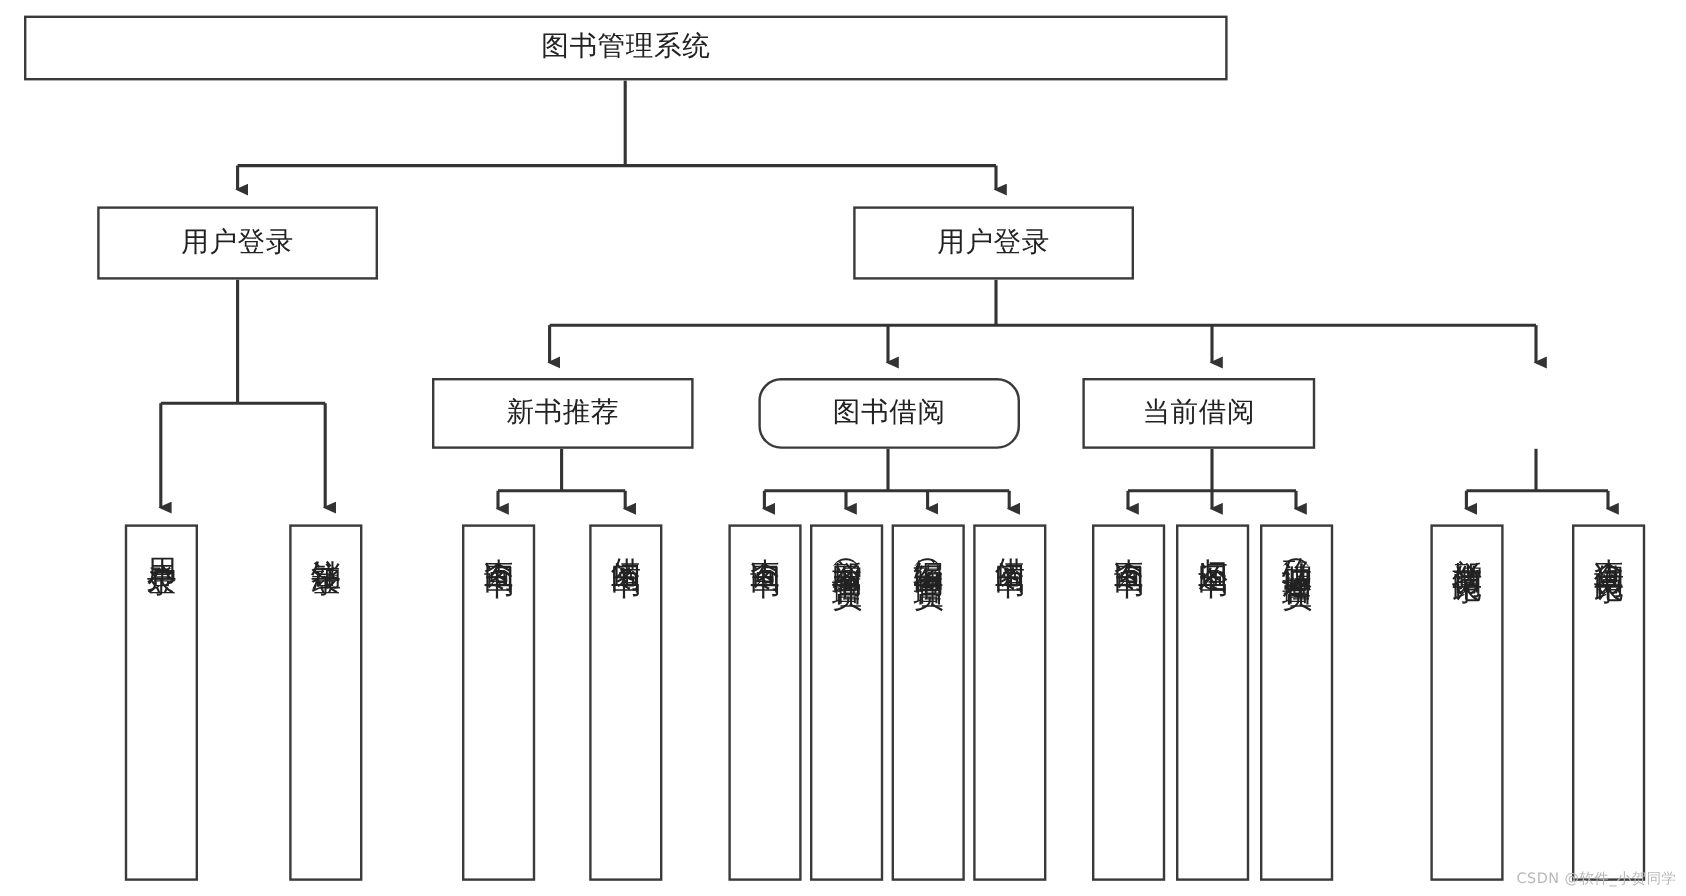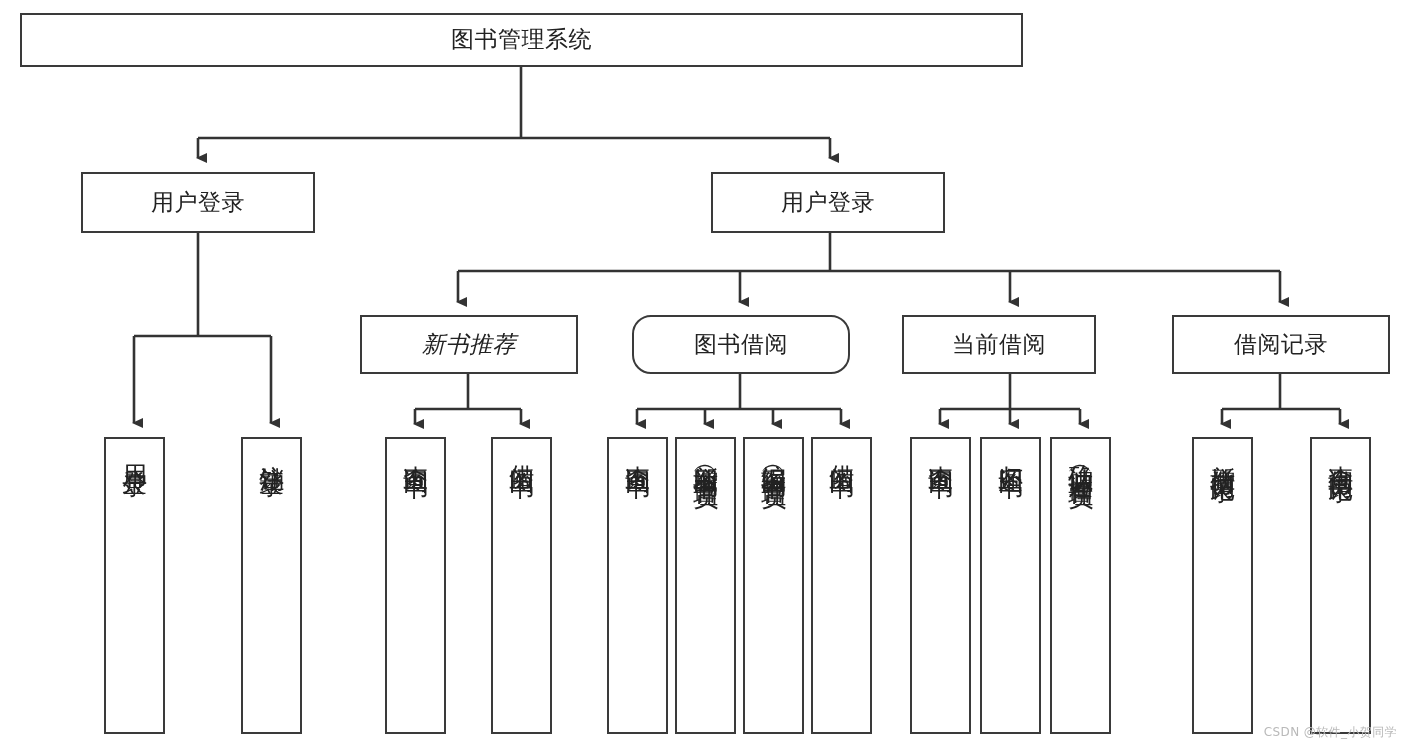--- a/index.html
+++ b/index.html
@@ -126,31 +126,28 @@
     <span class="label">图书管理系统</span>
   </div>
 
   <div class="node h" style="left:81px; top:172px; width:234px; height:61px;">
     <span class="label">用户登录</span>
   </div>
   <div class="node h" style="left:711px; top:172px; width:234px; height:61px;">
     <span class="label">用户登录</span>
   </div>
 
-  <div class="node h" style="left:360px; top:315px; width:218px; height:59px;font-style:italic;">
+  <div class="node h" style="left:360px; top:315px; width:218px; height:59px;">
     <span class="label">新书推荐</span>
   </div>
   <div class="node h" style="left:632px; top:315px; width:218px; height:59px;border-radius:19px;">
     <span class="label">图书借阅</span>
   </div>
   <div class="node h" style="left:902px; top:315px; width:194px; height:59px;">
     <span class="label">当前借阅</span>
-  </div>
-  <div class="node h" style="left:1172px; top:315px; width:218px; height:59px;">
-    <span class="label">借阅记录</span>
   </div>
 
   <div class="node v" style="left:104px; top:437px; width:61px; height:297px;">
     <span class="label">用户登录</span>
   </div>
   <div class="node v" style="left:241px; top:437px; width:61px; height:297px;">
     <span class="label">注销登录</span>
   </div>
 
   <div class="node v" style="left:385px; top:437px; width:61px; height:297px;">

